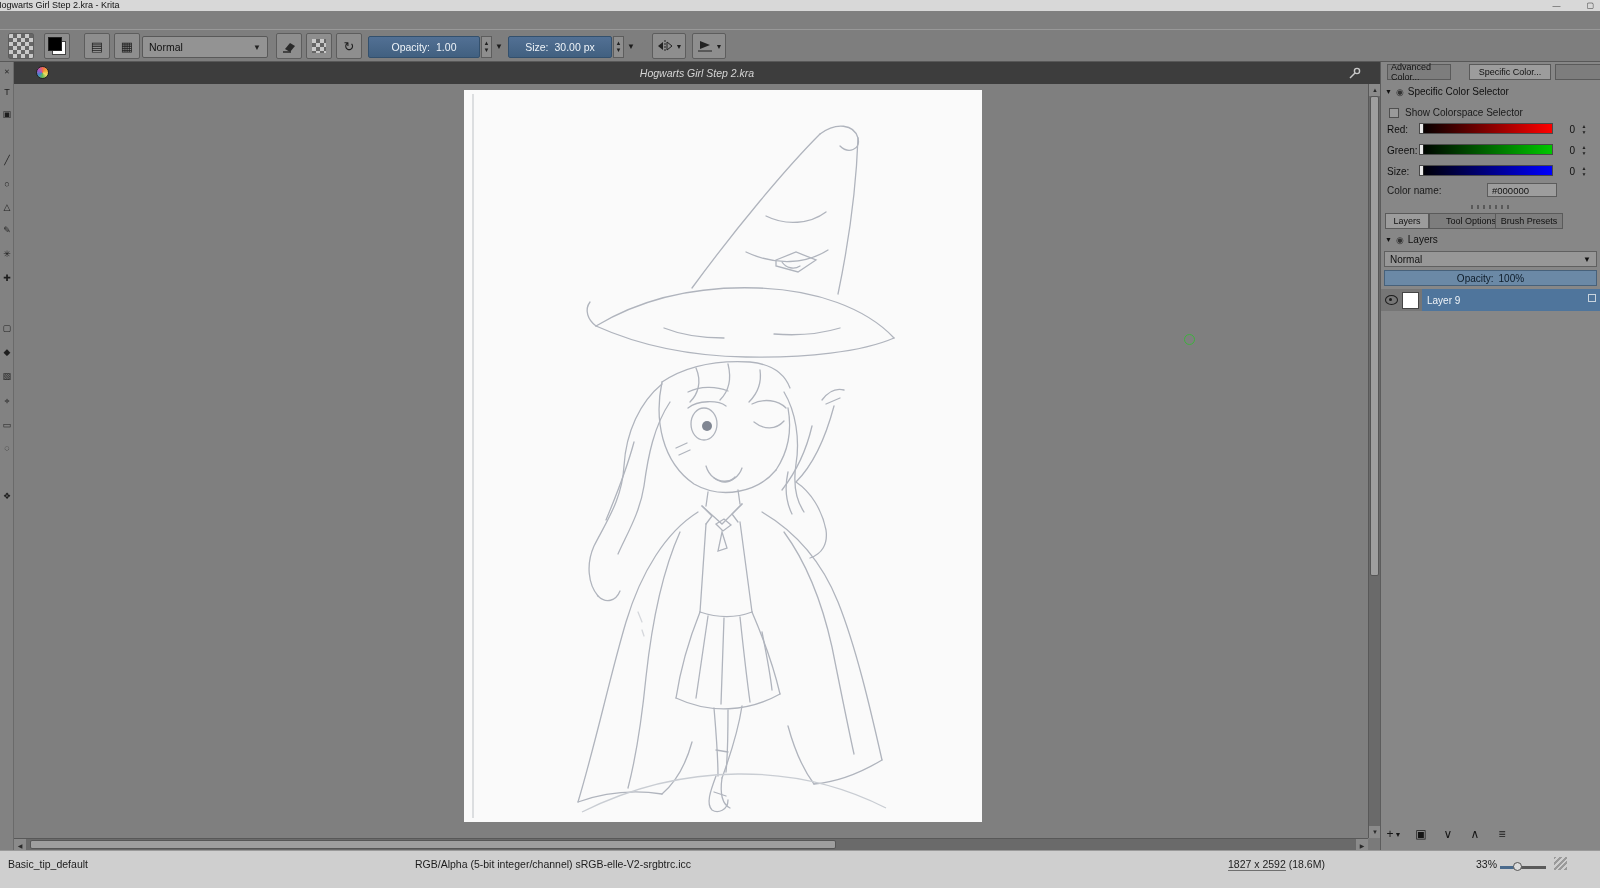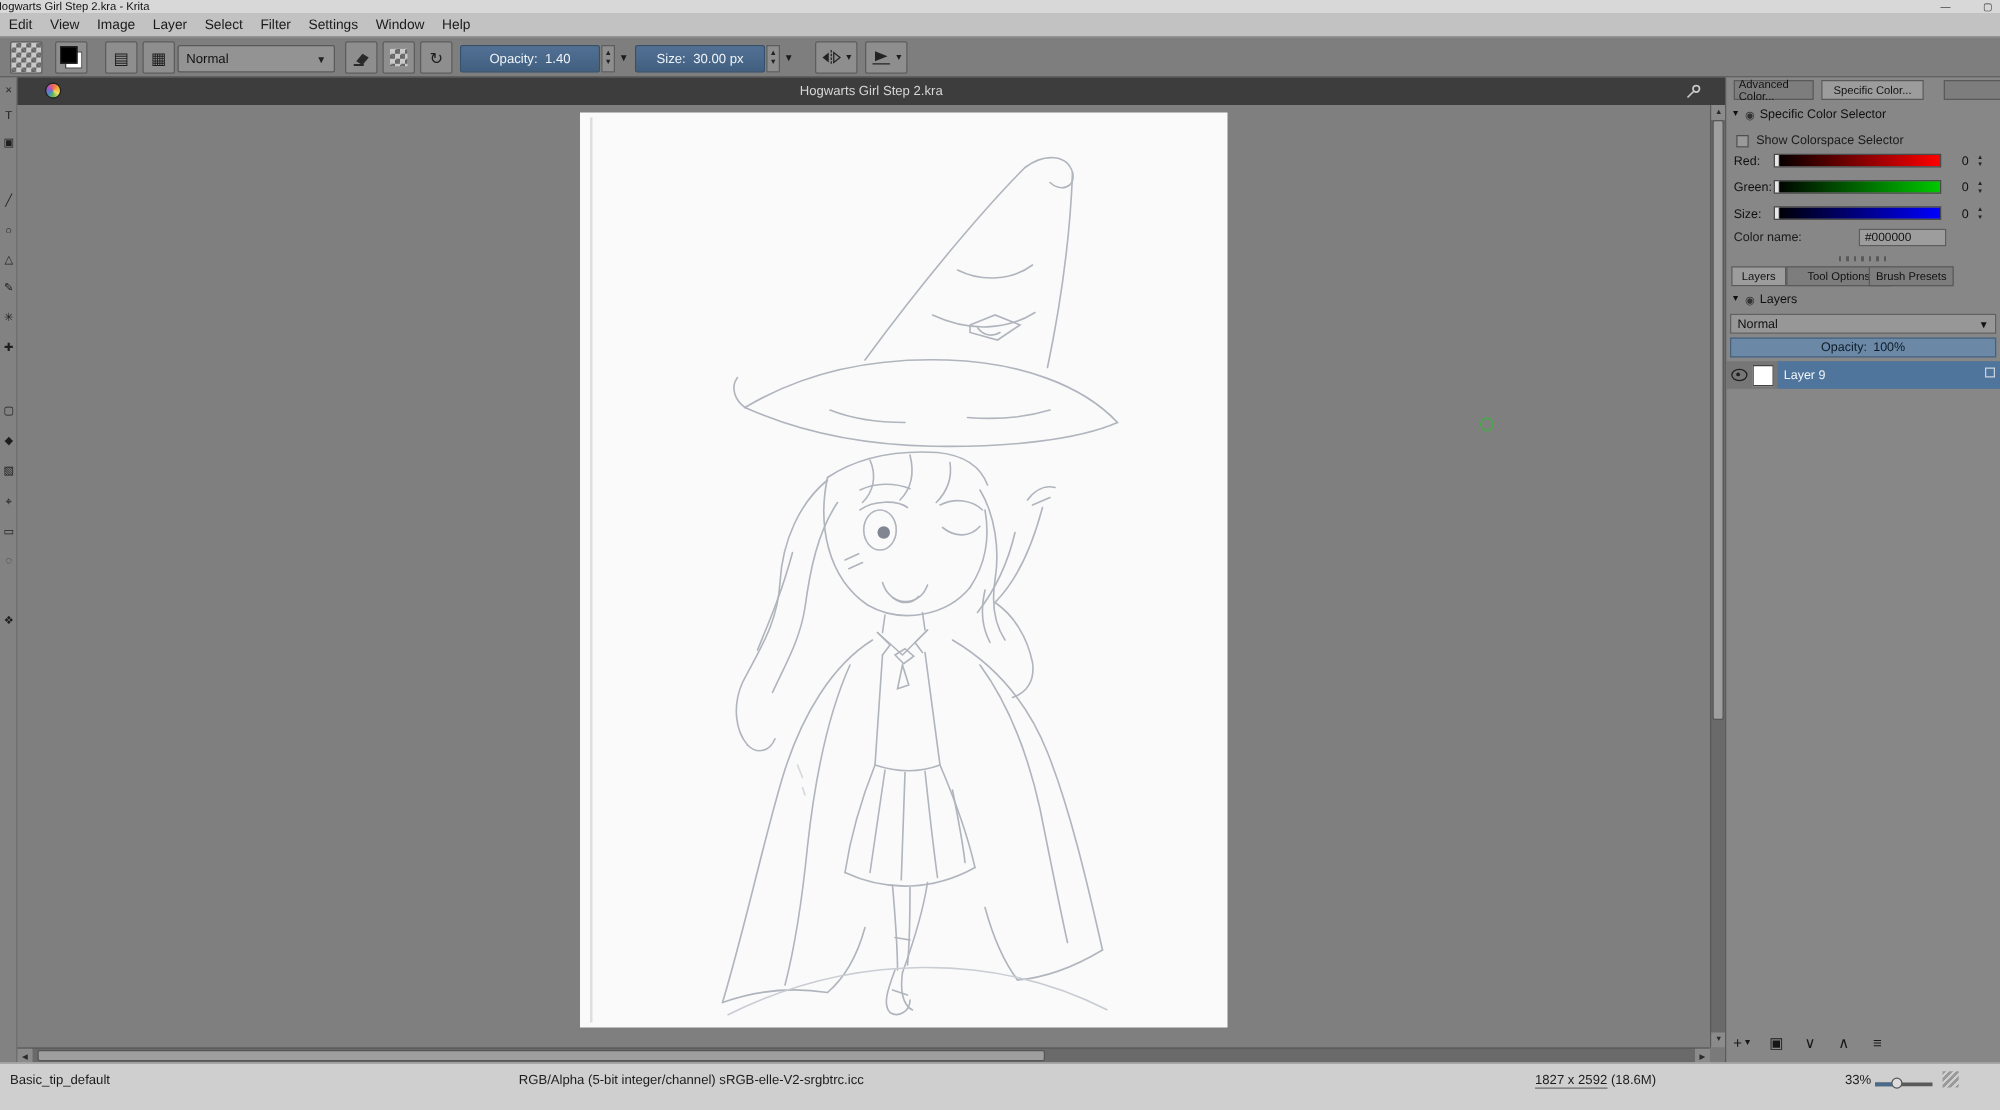--- a/index.html
+++ b/index.html
@@ -41,21 +41,21 @@
   
   .toolbox{position:absolute;left:0;top:62px;width:14px;height:788px;background:#828282;border-right:1px solid #6a6a6a;box-sizing:border-box;}
   .tool{position:absolute;left:0;width:14px;height:16px;display:flex;align-items:center;justify-content:center;
         font-size:9px;color:#1e1e1e;}
   .tool-close{font-size:7px;color:#2a2a2a;}
 
   
   .canvas-region{position:absolute;left:14px;top:62px;width:1366px;height:788px;}
   .doc-titlebar{position:absolute;left:0;top:0;right:0;height:22px;background:#3d3d3d;color:#d6d6d6;
                 font-size:10.5px;display:flex;align-items:center;}
-  .doc-titlebar .doc-title{position:absolute;left:0;right:0;text-align:center;}
+  .doc-titlebar .doc-title{position:absolute;left:0;right:0;text-align:center;font-style:italic;}
   .krita-logo{position:absolute;left:22px;top:4px;width:13px;height:13px;border-radius:50%;background:#5ab;
               background:conic-gradient(#e65,#ea3,#ed6,#6b5,#48c,#a5c,#e65);border:1px solid #222;box-sizing:border-box;}
   .pin-icon{position:absolute;right:18px;top:4px;width:14px;height:14px;}
   .viewport{position:absolute;left:0;top:22px;right:12px;bottom:12px;background:#7f7f7f;overflow:hidden;}
   .page{position:absolute;left:450px;top:6px;width:518px;height:732px;background:#fafafa;}
   .page svg{position:absolute;left:0;top:0;}
   .brush-cursor{position:absolute;left:1170px;top:250px;width:11px;height:11px;border:1.5px solid #3db33d;
                 border-radius:50%;box-sizing:border-box;}
 
   
@@ -119,31 +119,20 @@
 <div id="app">
 
   <div class="titlebar">
     <span class="title">Hogwarts Girl Step 2.kra - Krita</span>
     <span class="win-controls">
       <span>—</span>
       <span>▢</span>
     </span>
   </div>
 
-  <div class="menubar">
-    <span class="menu-item">Edit</span>
-    <span class="menu-item">View</span>
-    <span class="menu-item">Image</span>
-    <span class="menu-item">Layer</span>
-    <span class="menu-item">Select</span>
-    <span class="menu-item">Filter</span>
-    <span class="menu-item">Settings</span>
-    <span class="menu-item">Window</span>
-    <span class="menu-item">Help</span>
-  </div>
 
   <div class="toolbar">
     <div class="tbtn checker" style="left:8px"></div>
     <div class="tbtn fgbg" style="left:44px">
       <span class="bg"></span>
       <span class="fg"></span>
     </div>
     <div class="tbtn" style="left:84px">
         <span>▤</span>
       </div>
@@ -164,21 +153,21 @@
     </div>
     <div class="tbtn" style="left:306px">
       <span class="checker" style="width:14px;height:14px;display:inline-block"></span>
     </div>
     <div class="tbtn" style="left:336px">
         <span>↻</span>
       </div>
 
     <div class="bluefield" style="left:368px;width:112px">
       <span>Opacity:</span>
-      <span>1.40</span>
+      <span>1.00</span>
     </div>
     <div class="spincol" style="left:481px">
         <span>▲</span>
         <span>▼</span>
       </div>
     <span class="minicaret" style="left:495px">▼</span>
 
     <div class="bluefield" style="left:508px;width:104px">
       <span>Size:</span>
       <span>30.00 px</span>
@@ -335,21 +324,21 @@
       <div class="arrow" style="left:0">◀</div>
       <div class="hthumb"></div>
       <div class="arrow" style="right:0">▶</div>
     </div>
     <div class="scroll-corner"></div>
   </div>
 
   <div class="docker">
 
     <div class="dtab" style="left:6px;top:2px;width:64px">Advanced Color...</div>
-    <div class="dtab active" style="left:76px;top:2px;width:82px">Specific Color...</div>
+    <div class="dtab active" style="left:88px;top:2px;width:82px">Specific Color...</div>
     <div class="dtab" style="left:174px;top:2px;width:56px"></div>
 
     <div class="dheader" style="top:24px">
       <span class="tri">▼</span>
       <span class="badge">◉</span>
       <span>Specific Color Selector</span>
     </div>
 
     <span class="chk" style="left:8px;top:46px"></span>
     <span class="sb-item" style="left:24px;top:45px;position:absolute;font-size:10px">Show Colorspace Selector</span>

